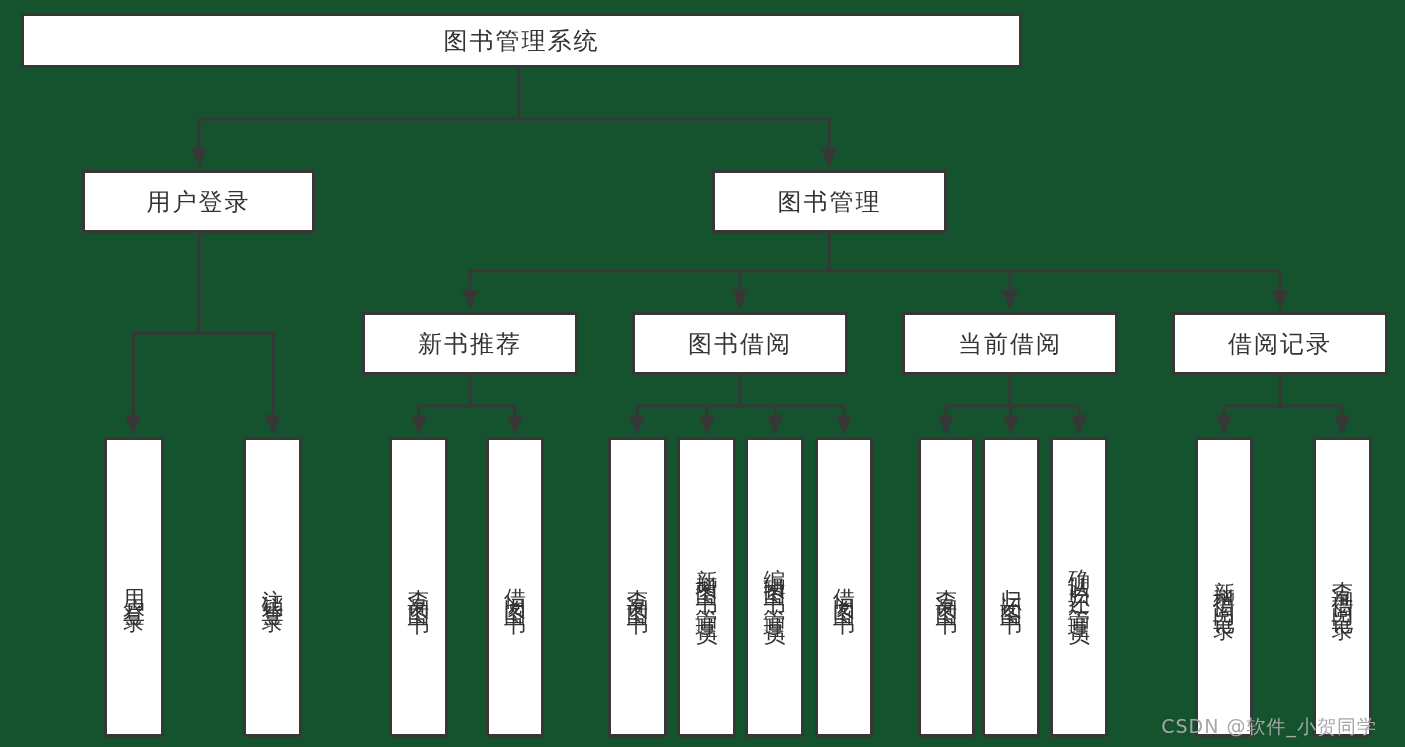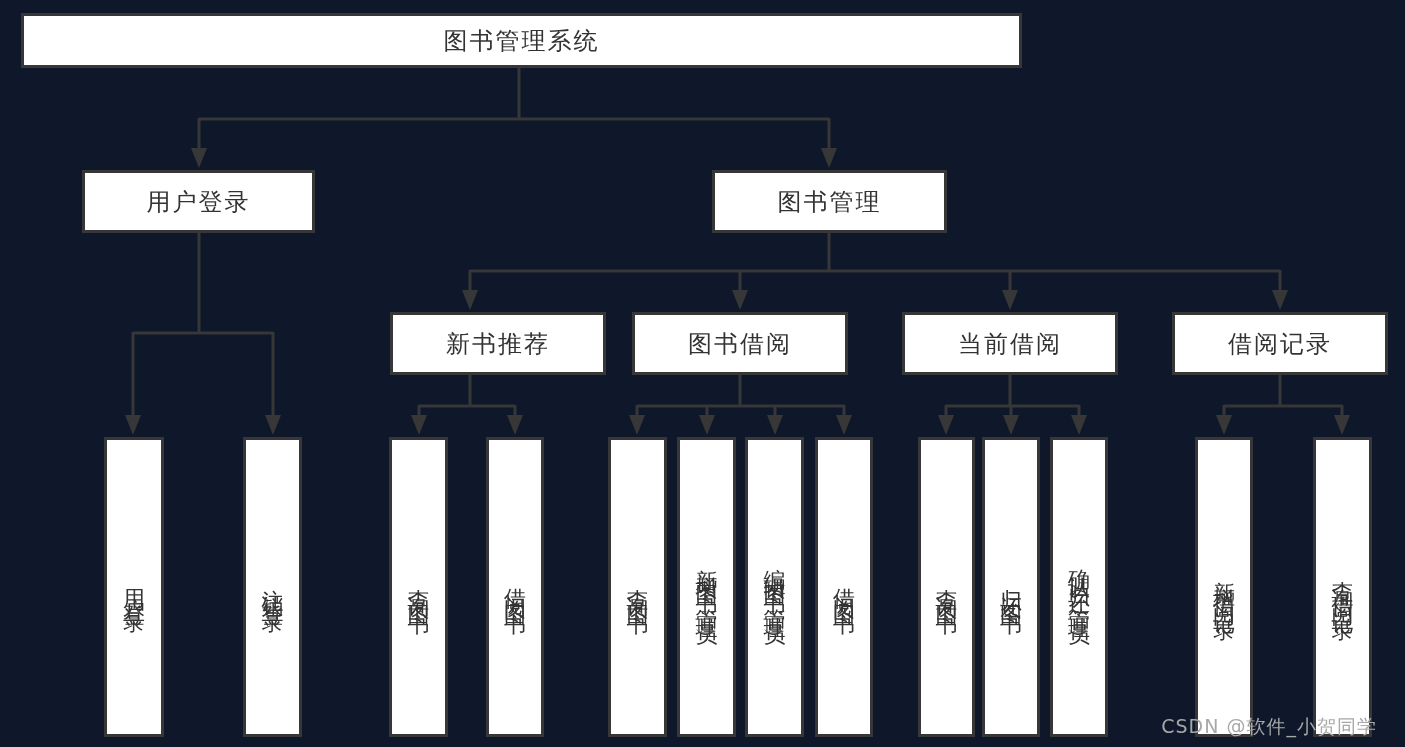--- a/index.html
+++ b/index.html
@@ -1,20 +1,20 @@
 <!DOCTYPE html>
 <html><head>
 <meta charset="utf-8">
 <style>
   html, body { margin: 0; padding: 0; background: #ffffff; }
   .canvas {
     position: relative;
     width: 1405px;
     height: 747px;
-    background: #0f172a;
+    background: #14532d;
     font-family: "DejaVu Sans", "Liberation Sans", sans-serif;
     overflow: hidden;
   }
   .connector-svg {
     position: absolute;
     left: 0; top: 0;
     width: 1405px; height: 747px;
   }
   .node {
     position: absolute;
@@ -91,21 +91,21 @@
     <span class="hlabel">图书管理系统</span>
   </div>
 
   <div class="node" style="left:82px; top:170px; width:233px; height:63px;">
     <span class="hlabel">用户登录</span>
   </div>
   <div class="node" style="left:712px; top:170px; width:235px; height:63px;">
     <span class="hlabel">图书管理</span>
   </div>
 
-  <div class="node" style="left:362px; top:312px; width:216px; height:63px;margin-left:28px;">
+  <div class="node" style="left:362px; top:312px; width:216px; height:63px;">
     <span class="hlabel">新书推荐</span>
   </div>
   <div class="node" style="left:632px; top:312px; width:216px; height:63px;text-align:right;">
     <span class="hlabel">图书借阅</span>
   </div>
   <div class="node" style="left:902px; top:312px; width:216px; height:63px;align-items:center;">
     <span class="hlabel">当前借阅</span>
   </div>
   <div class="node" style="left:1172px; top:312px; width:216px; height:63px;">
     <span class="hlabel">借阅记录</span>

